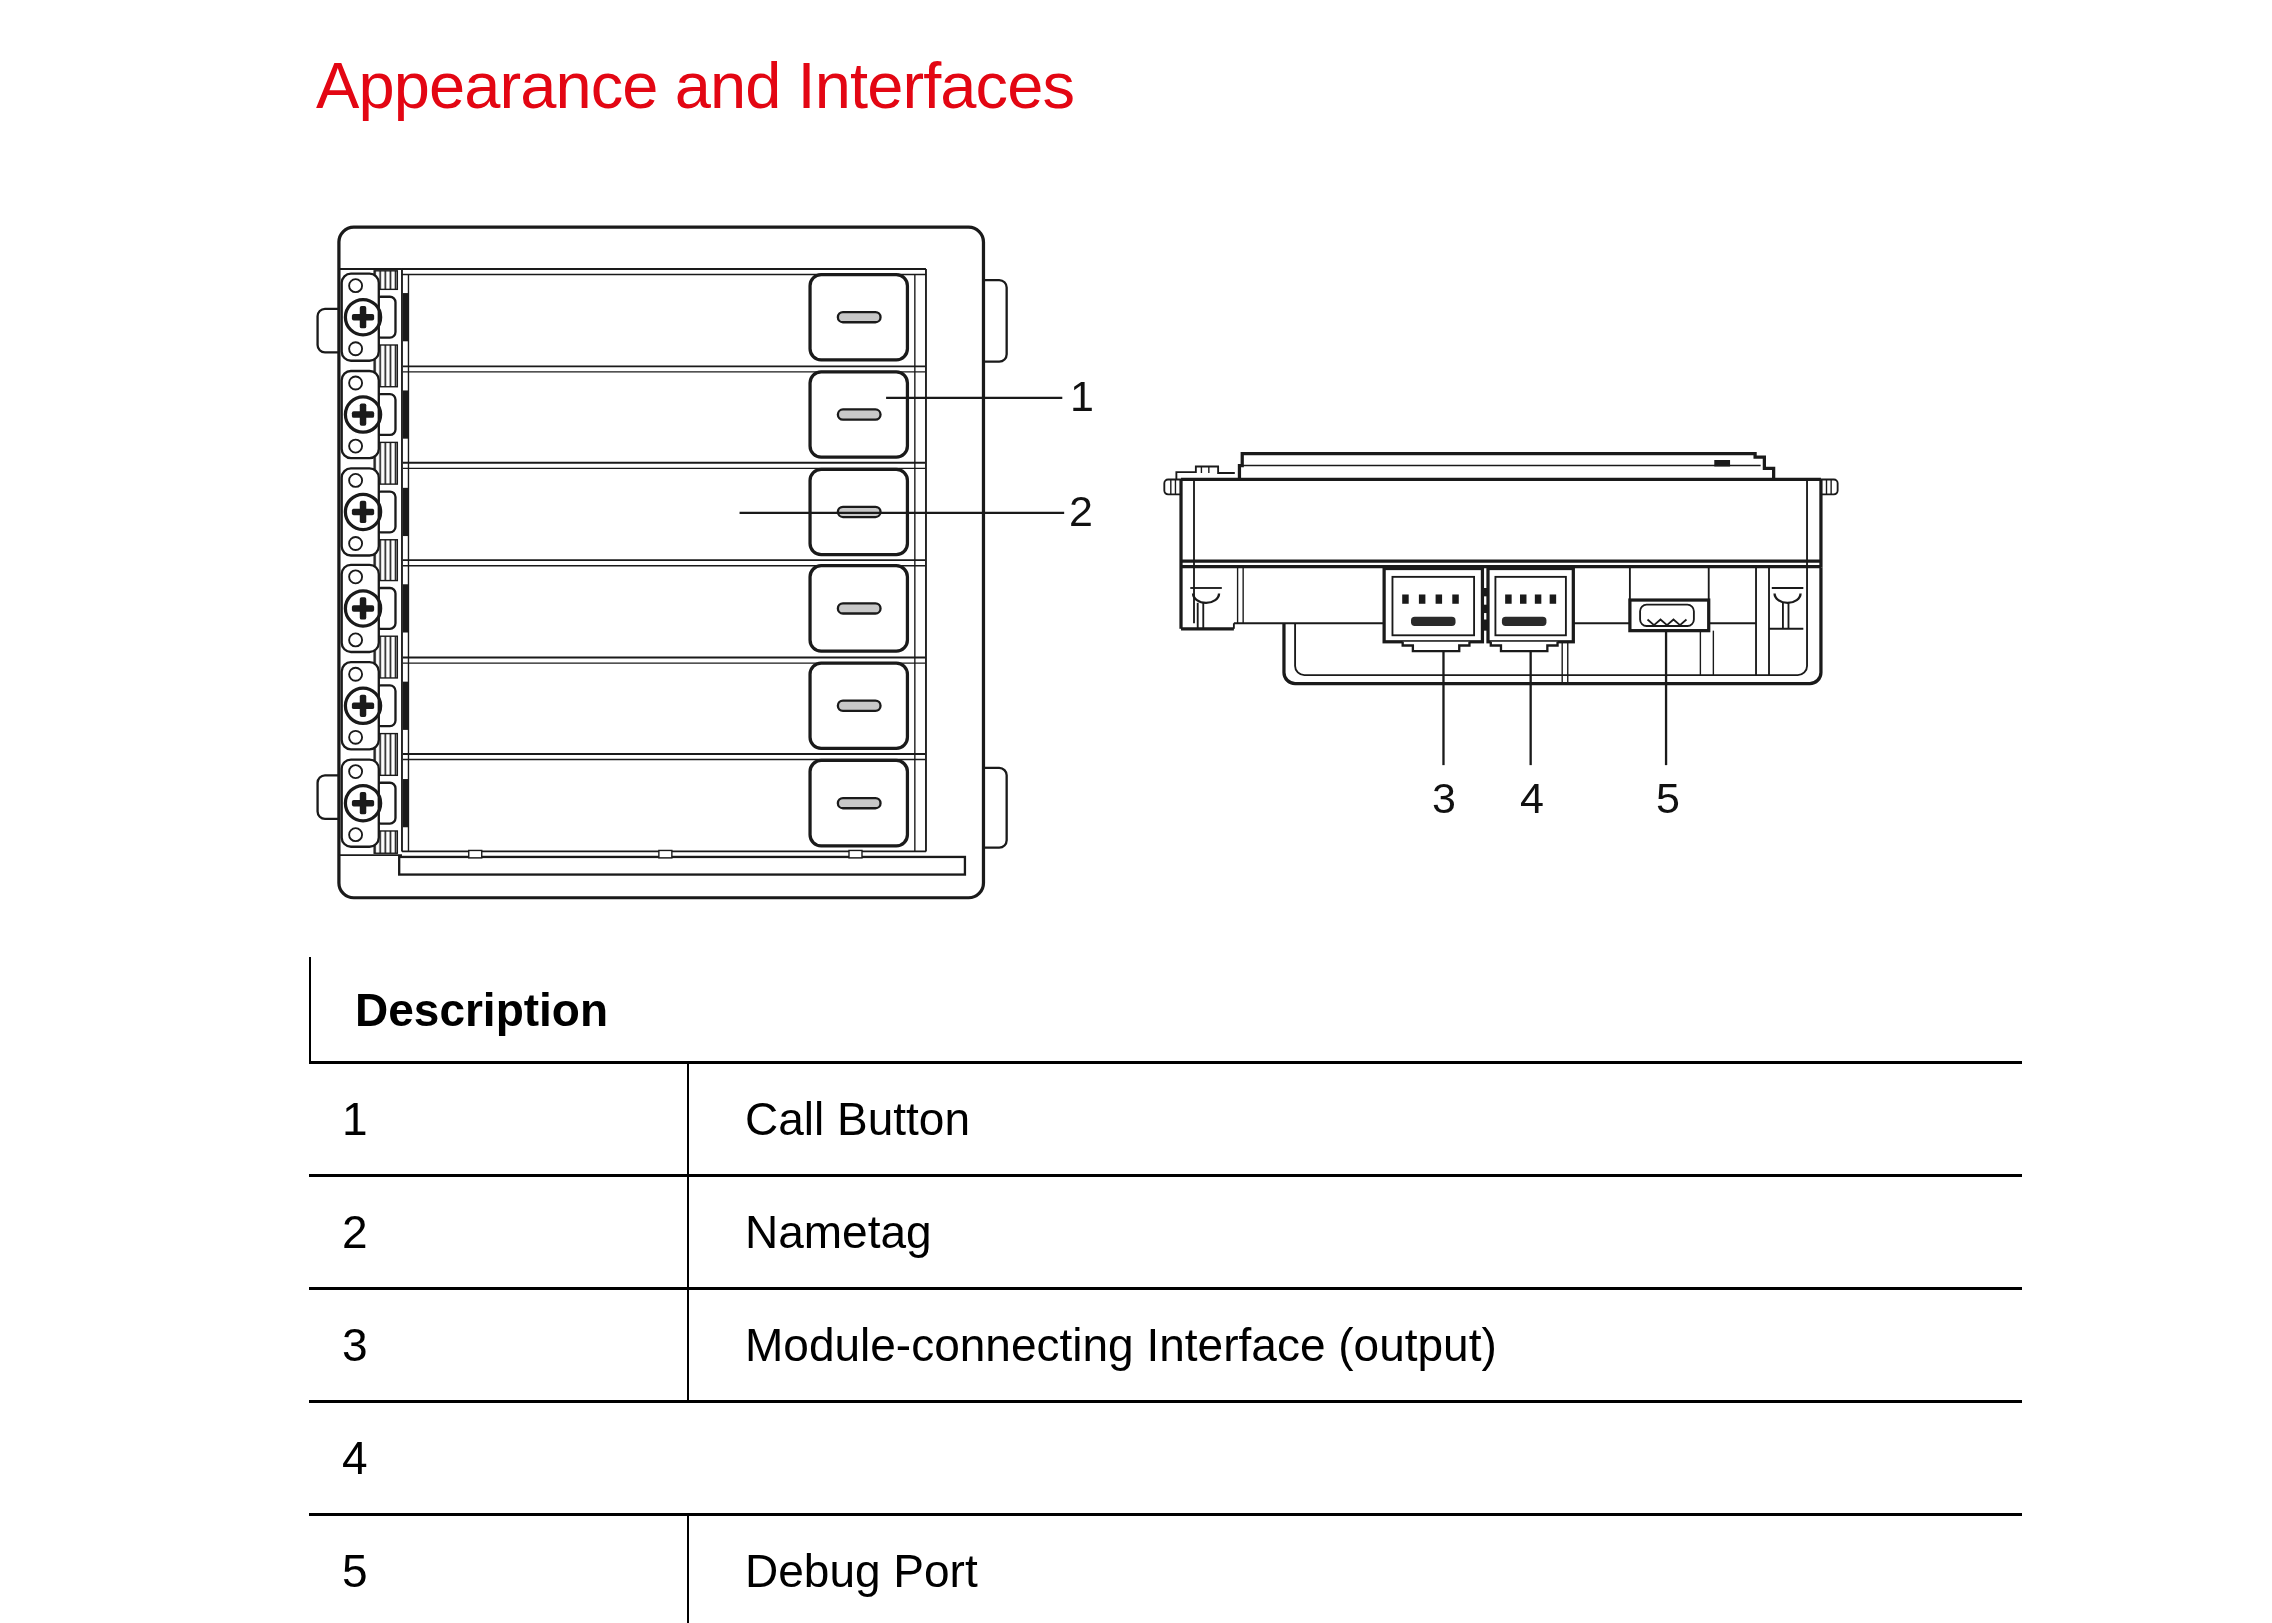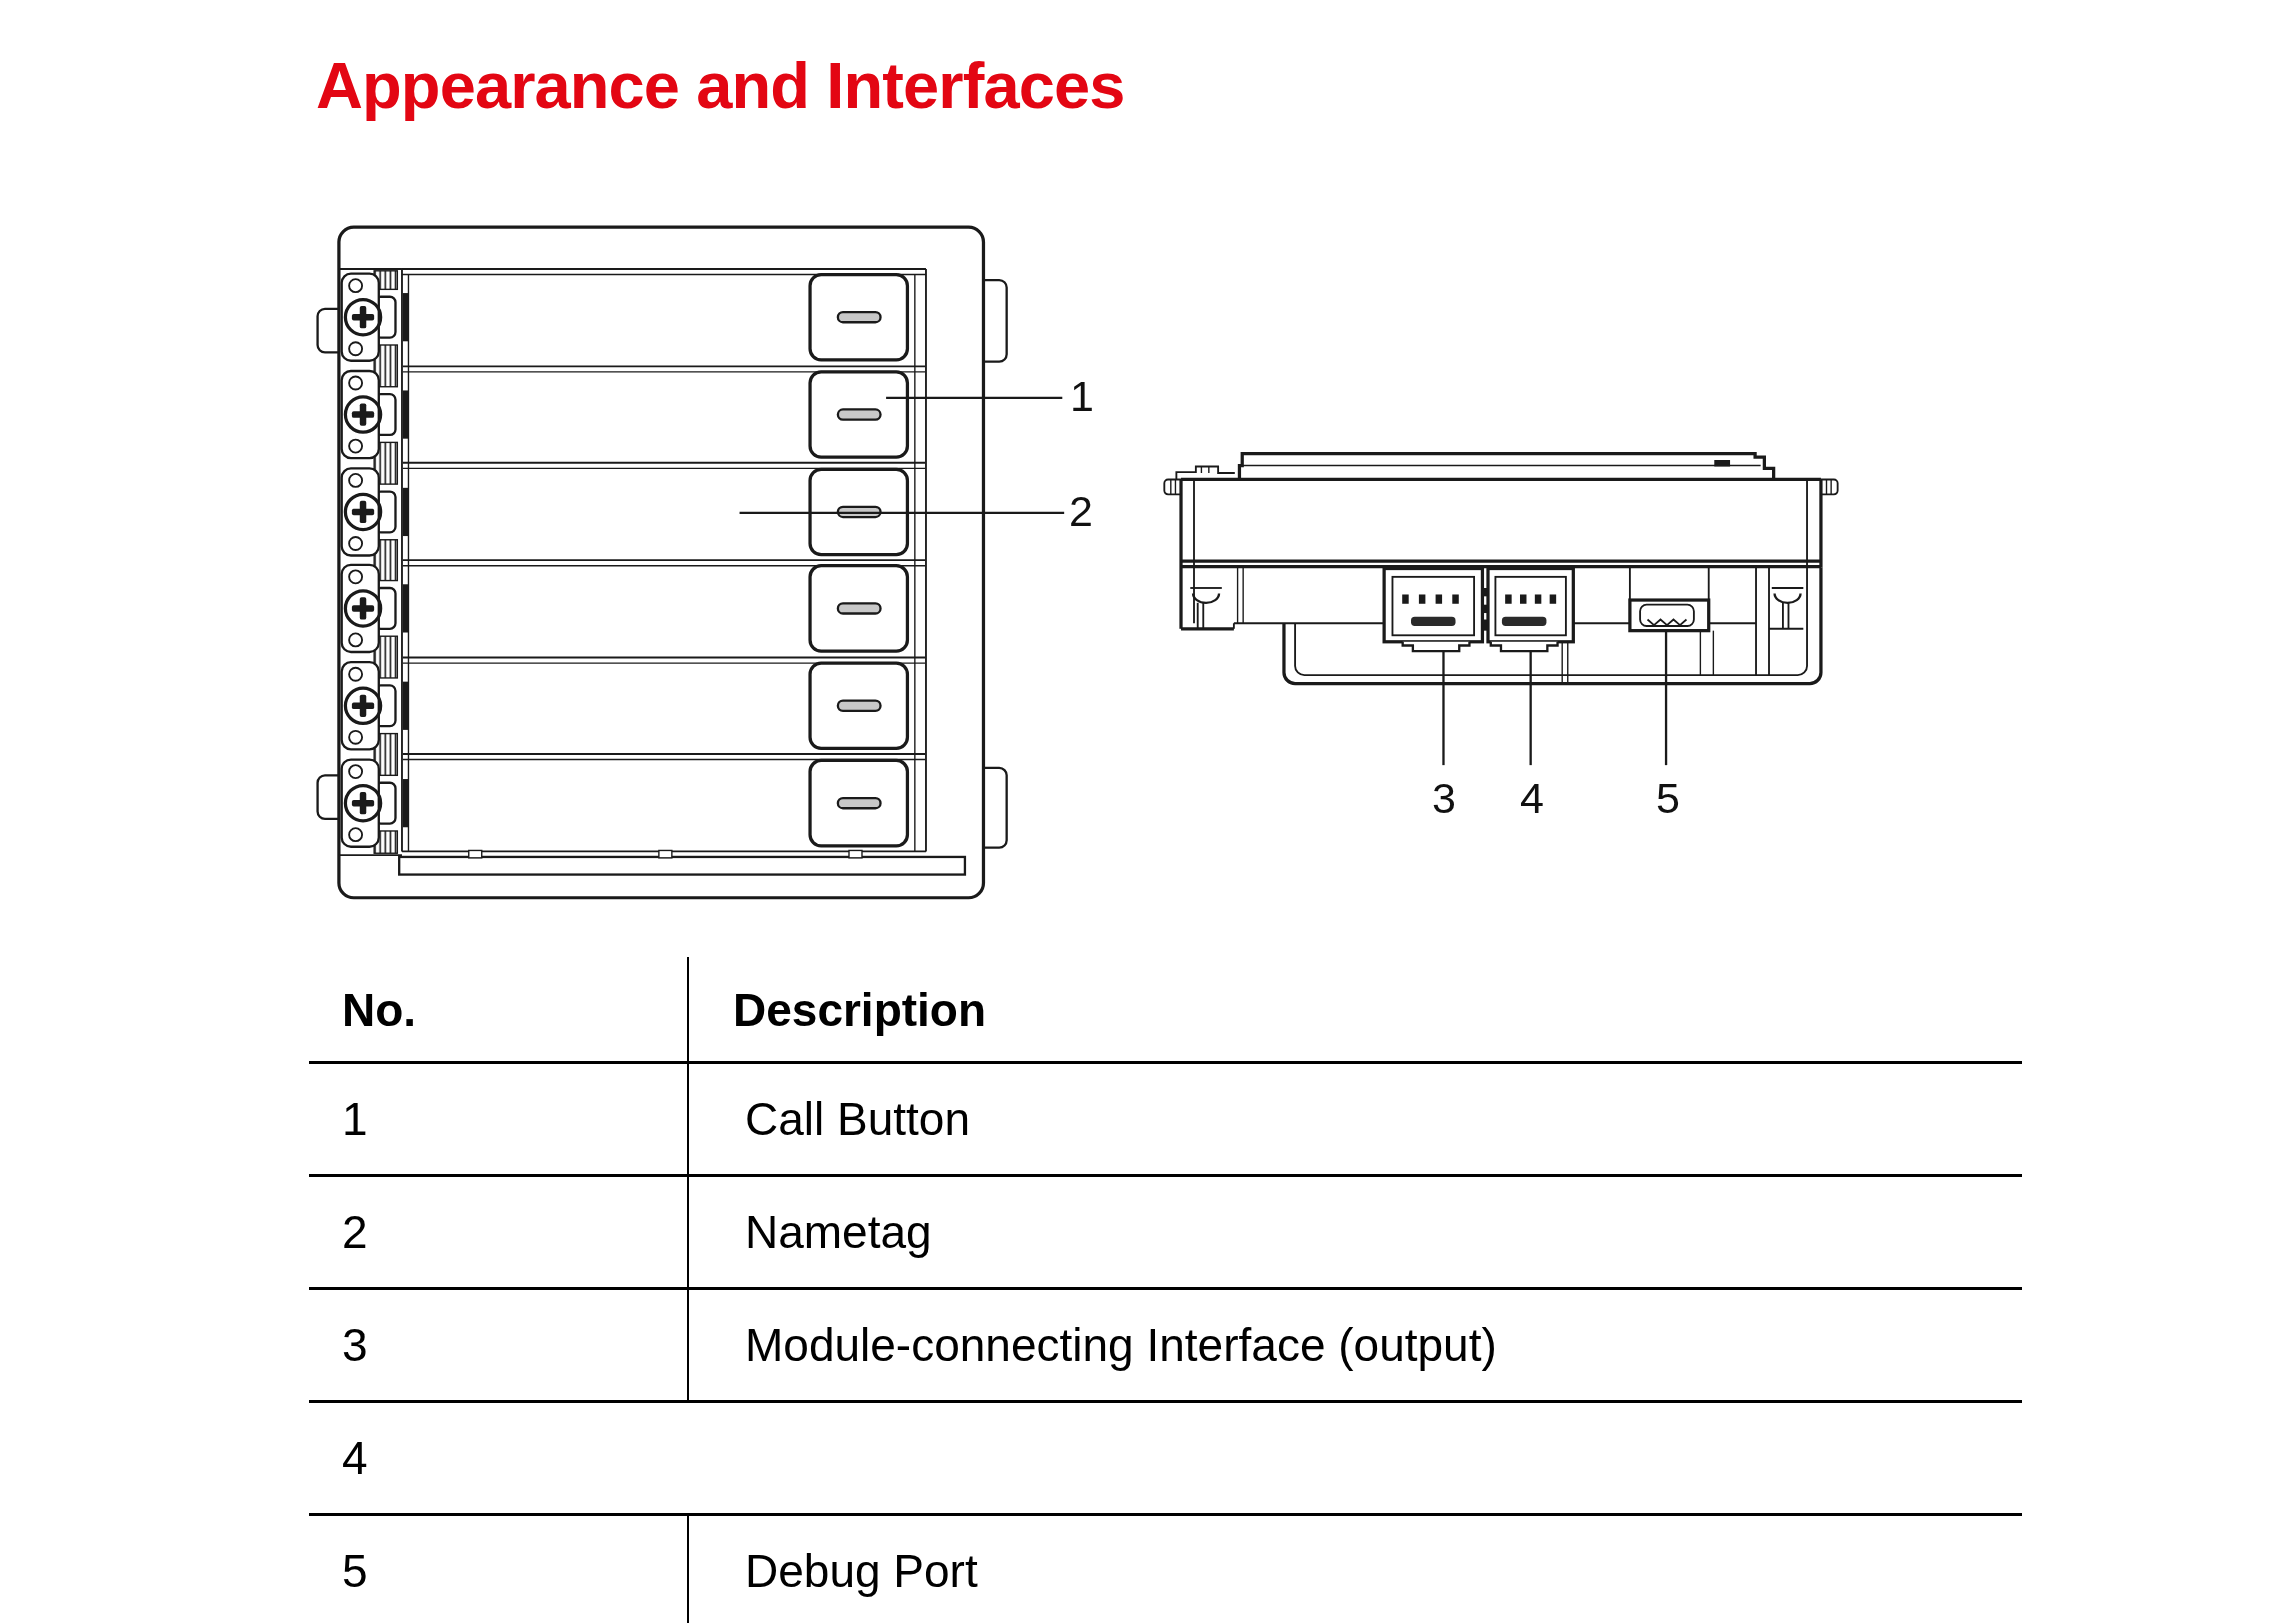--- a/index.html
+++ b/index.html
@@ -3,21 +3,21 @@
 <meta charset="utf-8">
 <style>
   html,body{margin:0;padding:0;}
   body{
     width:2273px;height:1623px;position:relative;background:#ffffff;
     font-family:"Liberation Sans", sans-serif;color:#000;
     overflow:hidden;
   }
   .page-title{
     position:absolute;left:316px;top:48px;
-    font-size:65px;font-weight:bold;letter-spacing:-0.9px;
+    font-size:65px;font-weight:normal;letter-spacing:-0.9px;
     color:#e30613;white-space:nowrap;
   }
   .diagram-svg{position:absolute;left:0;top:0;}
   
   svg .ln{fill:none;stroke:#1a1a1a;stroke-width:2.5px;}
   svg .s3{stroke-width:3.5px;}
   svg .s2{stroke-width:2px;}
   svg .s1{stroke-width:1.5px;}
   svg .w{fill:#ffffff;}
   svg .f{fill:#1a1a1a;stroke:none;}
@@ -293,21 +293,20 @@
 </svg>
 
 <div class="callout" style="left:1054px;top:375px;">1</div>
 <div class="callout" style="left:1053px;top:490px;">2</div>
 <div class="callout" style="left:1416px;top:777px;">3</div>
 <div class="callout" style="left:1504px;top:777px;">4</div>
 <div class="callout" style="left:1640px;top:777px;">5</div>
 
 <div class="desc-table">
   <div class="trow thead">
-    <div class="c1">No.</div>
     <div class="c2">Description</div>
   </div>
   <div class="trow">
     <div class="c1">1</div>
     <div class="c2">Call Button</div>
   </div>
   <div class="trow">
     <div class="c1">2</div>
     <div class="c2">Nametag</div>
   </div>

